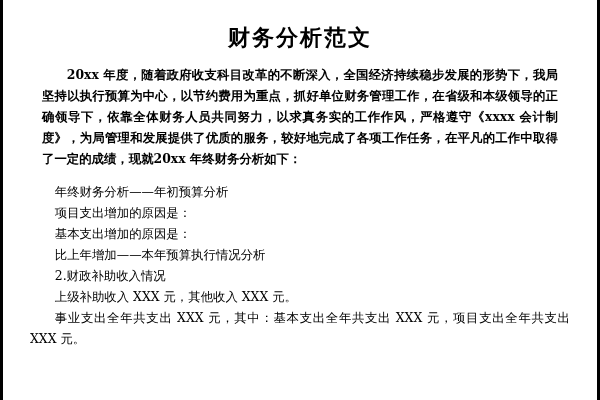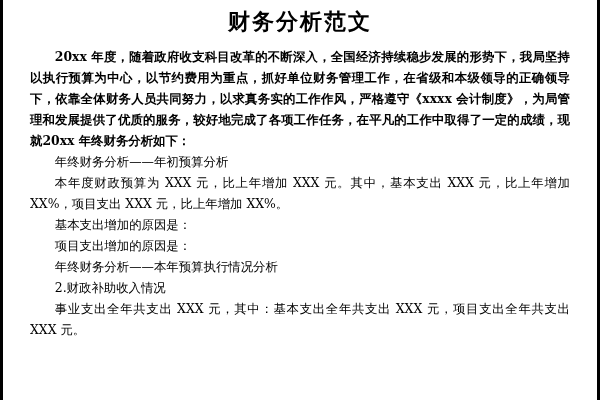--- a/index.html
+++ b/index.html
@@ -13,21 +13,21 @@
     overflow: hidden;
     font-family: "DejaVu Serif", "Liberation Serif", serif;
     color: #000000;
   }
   .page {
     position: relative;
     width: 600px;
     height: 400px;
     background: #ffffff;
     box-sizing: border-box;
-    padding: 0;
+    padding: 16px;
   }
   .rule-left {
     position: absolute;
     left: 0;
     top: 0;
     width: 3px;
     height: 400px;
     background: #000000;
   }
   .rule-right {
@@ -47,21 +47,21 @@
   .doc-title {
     text-align: center;
     font-size: 22px;
     font-weight: bold;
     letter-spacing: 2px;
     line-height: 30px;
     margin: 0 0 10px 0;
     font-family: "DejaVu Serif", "Liberation Serif", serif;
   }
   .para {
-    margin: 0;
+    margin: 12px;
     text-indent: 2em;
     font-size: 12.4px;
     line-height: 21px;
     font-weight: bold;
     text-align: justify;
   }
   .line {
     margin: 0;
     font-size: 12.4px;
     line-height: 21px;
@@ -80,20 +80,20 @@
 <div class="page">
   <div class="rule-left"></div>
   <div class="rule-right"></div>
 
   <div class="content">
     <h1 class="doc-title">财务分析范文</h1>
 
     <p class="para">20xx 年度，随着政府收支科目改革的不断深入，全国经济持续稳步发展的形势下，我局坚持以执行预算为中心，以节约费用为重点，抓好单位财务管理工作，在省级和本级领导的正确领导下，依靠全体财务人员共同努力，以求真务实的工作作风，严格遵守《xxxx 会计制度》，为局管理和发展提供了优质的服务，较好地完成了各项工作任务，在平凡的工作中取得了一定的成绩，现就20xx 年终财务分析如下：</p>
 
     <p class="line">年终财务分析——年初预算分析</p>
-    <p class="line wrap">本年度财政预算为 XXX 元，比上年增加 XXX 元。其中，基本支出 XXX 元，比上年增加 XX%，项目支出 XXX 元，比上年增加 XX%。</p>
+    <p class="line">项目支出增加的原因是：</p>
     <p class="line">基本支出增加的原因是：</p>
-    <p class="line">项目支出增加的原因是：</p>
-    <p class="line">年终财务分析——本年预算执行情况分析</p>
+    <p class="line">比上年增加——本年预算执行情况分析</p>
     <p class="line">2.财政补助收入情况</p>
+    <p class="line">上级补助收入 XXX 元，其他收入 XXX 元。</p>
     <p class="line wrap">事业支出全年共支出 XXX 元，其中：基本支出全年共支出 XXX 元，项目支出全年共支出 XXX 元。</p>
   </div>
 </div>
 
 </body></html>

